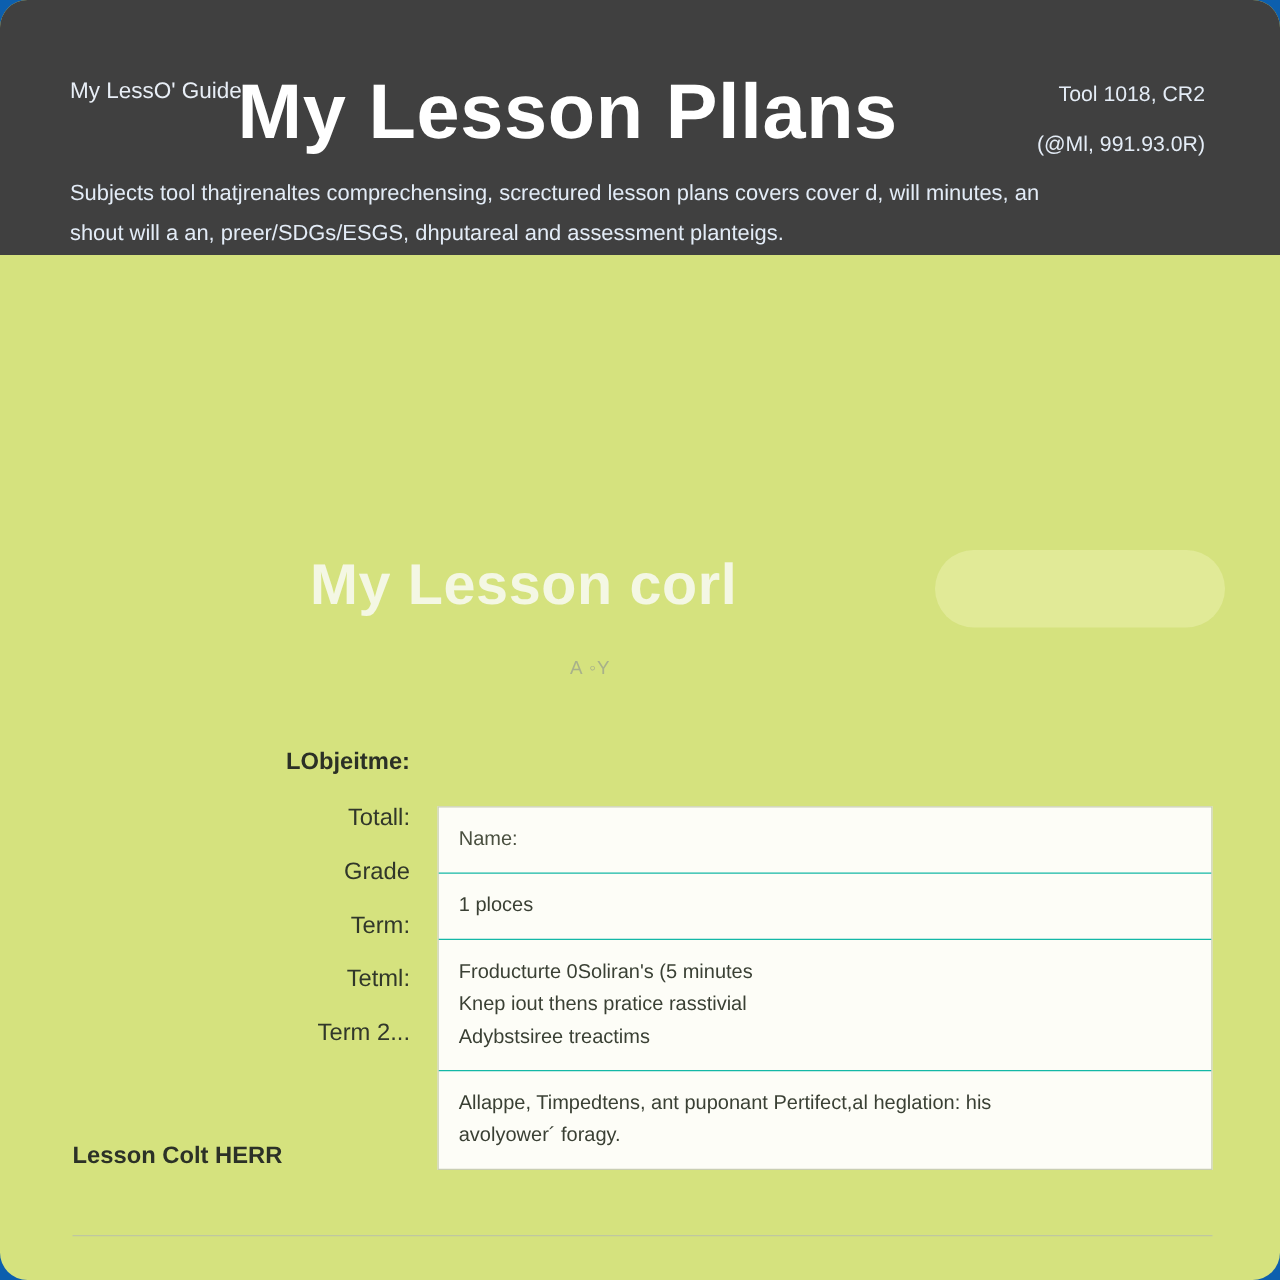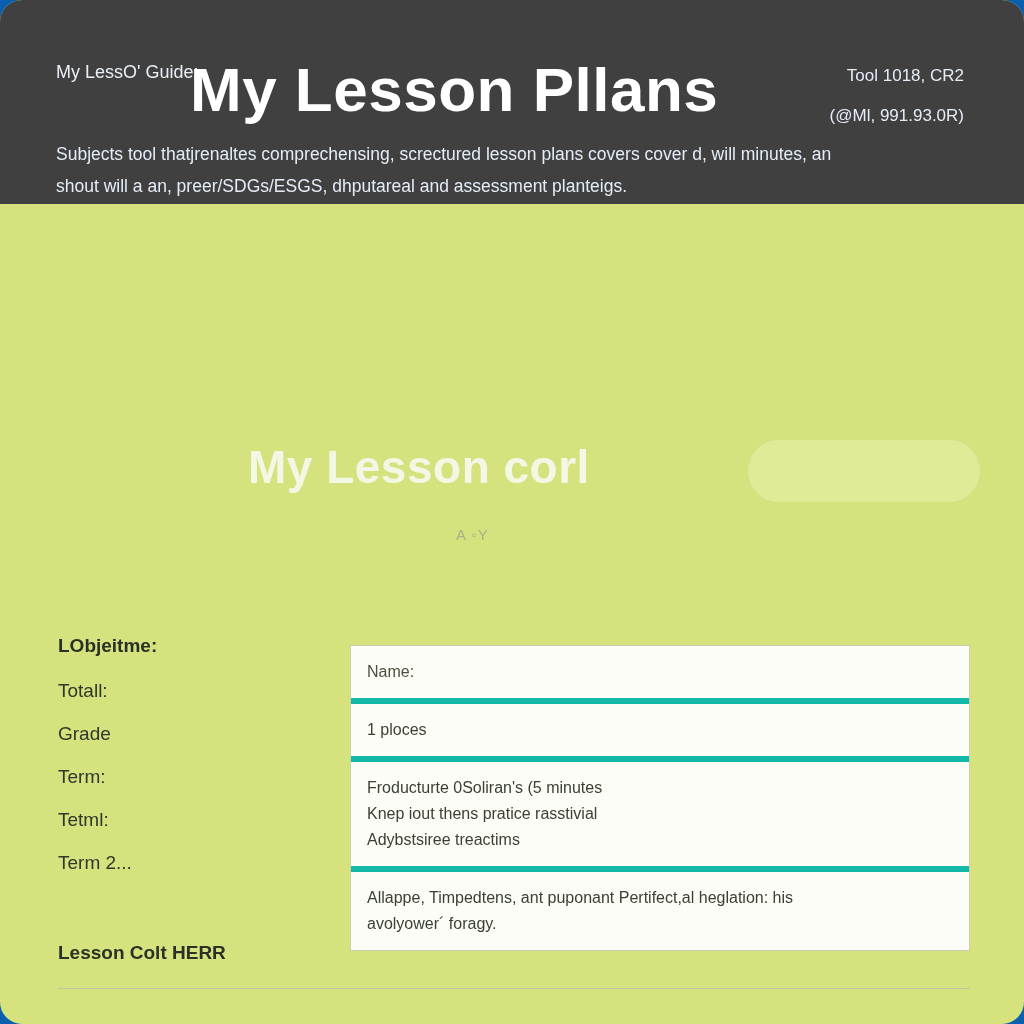--- a/index.html
+++ b/index.html
@@ -103,22 +103,23 @@
     top: 322px;
     font-size: 15px;
     color: #a8b18a;
     letter-spacing: 1px;
   }
 
   
   .label-col {
     position: absolute;
     left: 58px;
-    top: 420px;
+    top: 384px;
     width: 270px;
+    text-align: right;
   }
   .label-col .lab {
     font-size: 19px;
     color: #31372a;
     line-height: 43px;
     white-space: nowrap;
   }
   .label-col .lab.first {
     font-weight: bold;
     color: #2b3026;
@@ -130,41 +131,40 @@
     position: absolute;
     left: 350px;
     top: 441px;
     width: 620px;
     background: #fdfdf7;
     border: 1px solid #c9ceb3;
     box-sizing: border-box;
   }
   .field-row {
     padding: 13px 16px;
-    border-bottom: 6px solid #14b8a6;
+    border-bottom: 1px solid #14b8a6;
     font-size: 16px;
     color: #3a4034;
     line-height: 26px;
   }
   .field-row:last-child {
     border-bottom: none;
   }
   .field-row.header-row {
     color: #4a5040;
   }
 
   
   .section-head {
     position: absolute;
     left: 58px;
     top: 710px;
     font-size: 19px;
     font-weight: bold;
     color: #2c3127;
-    margin-top: 28px;
   }
   .divider {
     position: absolute;
     left: 58px;
     top: 784px;
     width: 912px;
     height: 1px;
     background: #bfc7a0;
   }
   .objectives-label {

